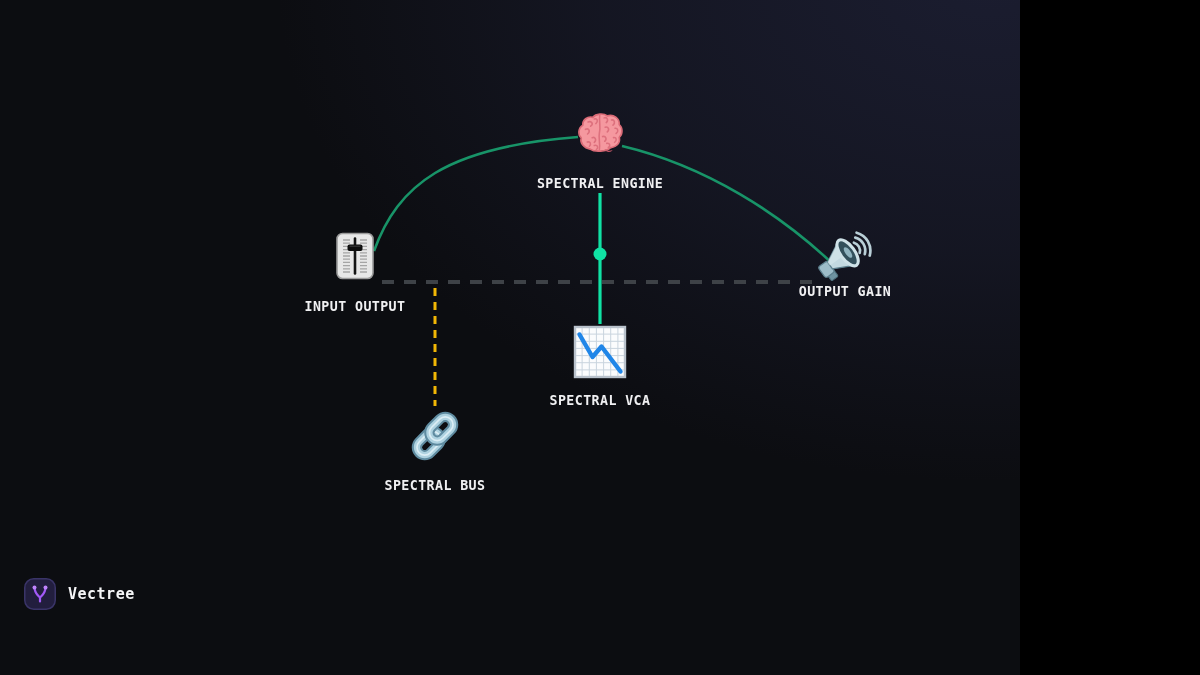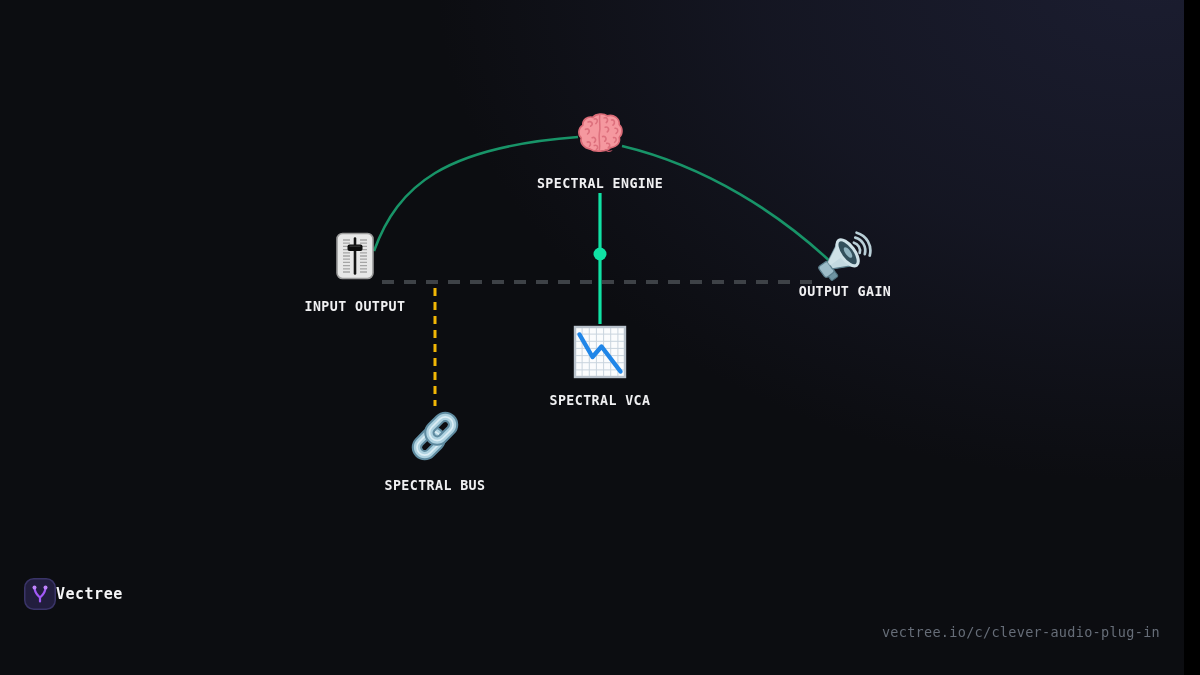--- a/index.html
+++ b/index.html
@@ -1,30 +1,30 @@
 <!DOCTYPE html>
 <html><head>
 <meta charset="utf-8">
 <style>
   html,body{margin:0;padding:0;background:#000;}
   #canvas{
-    position:relative;width:1184px;height:675px;overflow:hidden;
+    position:relative;width:1020px;height:675px;overflow:hidden;
     font-family:"DejaVu Sans Mono","Liberation Mono",monospace;
     background:
       radial-gradient(1150px 820px at 97% -4%, #1b1d30 0%, rgba(27,29,48,0.55) 34%, rgba(27,29,48,0) 62%),
       #0c0d11;
   }
   .edges{position:absolute;left:0;top:0;}
   .icon{position:absolute;transform:translateX(-50%);line-height:0;}
   .node-label{
     position:absolute;transform:translateX(-50%);
     font-size:13.3px;font-weight:bold;letter-spacing:0.4px;
     color:#f0f0f2;white-space:nowrap;
   }
-  .brand-row{position:absolute;left:24px;top:578px;display:flex;align-items:center;}
+  .brand-row{position:absolute;left:24px;top:578px;display:flex;align-items:center;gap:12px;}
   .brand-name{font-size:15px;font-weight:bold;color:#f5f5f7;letter-spacing:0.5px;}
   .page-title{
     position:absolute;left:24px;top:612px;
     font-size:36px;font-weight:bold;color:#fbfbfd;letter-spacing:0px;white-space:nowrap;
   }
   .footer-url{
     position:absolute;right:24px;top:624px;
     font-size:13.5px;color:#666d78;letter-spacing:0.3px;white-space:nowrap;
   }
 </style>
@@ -147,15 +147,14 @@
           <path d="M16 19.5 L16 23.5"></path>
         </g>
         <circle cx="10.5" cy="9.6" r="2" fill="#c084fc"></circle>
         <circle cx="21.5" cy="9.6" r="2" fill="#c084fc"></circle>
       </svg>
     </span>
     <span class="brand-name">Vectree</span>
   </div>
 
 
-  <div class="footer-url">vectree.io/c/clever-audio-plug-in</div>
 
 </div>
 
 </body></html>

